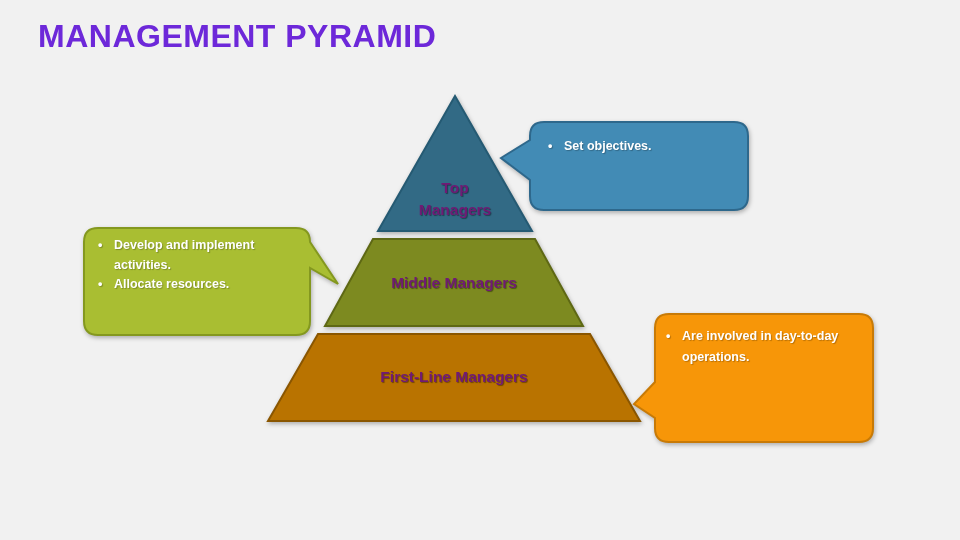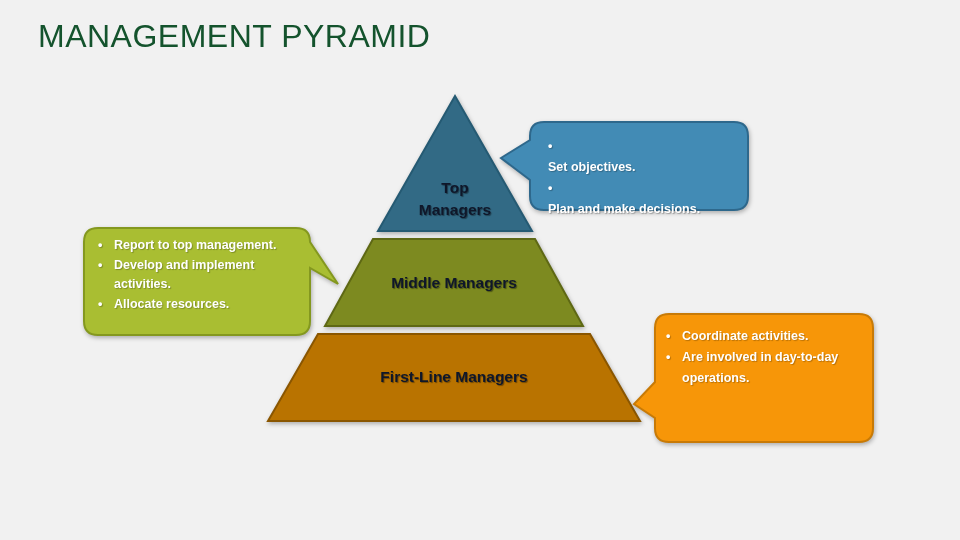--- a/index.html
+++ b/index.html
@@ -3,39 +3,39 @@
 <meta charset="utf-8">
 <style>
   html,body{margin:0;padding:0;}
   body{
     width:960px;height:540px;position:relative;overflow:hidden;
     font-family:"Liberation Sans","DejaVu Sans",sans-serif;
     background:#f1f1f1;
   }
   .slide-title{
     position:absolute;left:38px;top:16px;
-    font-size:32px;font-weight:normal;color:#14532d;
+    font-size:32px;font-weight:bold;color:#6d28d9;
     letter-spacing:.5px;line-height:40px;white-space:nowrap;
   }
   svg.diagram{position:absolute;left:0;top:0;width:960px;height:540px;}
   .shape{stroke-width:2;filter:drop-shadow(1px 2px 2px rgba(0,0,0,.28));}
   .tier-label{
-    position:absolute;color:#0f172a;font-weight:bold;
+    position:absolute;color:#701a75;font-weight:bold;
     font-size:15.5px;line-height:22px;text-align:center;
     text-shadow:1px 1px 1px rgba(0,0,0,.4);
   }
   .bullets{
     position:absolute;color:#fff;font-weight:bold;font-size:12.5px;
     text-shadow:1px 1px 1px rgba(0,0,0,.25);
   }
   .bullet-row{display:flex;}
   .bullet-row .dot{flex:0 0 16px;}
   .bullet-row .dot::before{content:"\2022";}
   .bullet-row .txt{flex:1;}
-  .bullets.blue .bullet-row{line-height:21px;width:182px;flex-direction:column;}
+  .bullets.blue .bullet-row{line-height:21px;width:182px;}
   .bullets.green .bullet-row{line-height:19.5px;width:204px;}
   .bullets.orange .bullet-row{line-height:21px;width:194px;}
 </style>
 </head>
 <body bgcolor="#f1f1f1">
 
 <div class="slide-title">MANAGEMENT PYRAMID</div>
 
 <svg class="diagram" viewBox="0 0 960 540">
 
@@ -50,43 +50,31 @@
 
 <div class="tier-label" style="left:410px;top:177px;width:90px;">Top Managers</div>
 <div class="tier-label" style="left:354px;top:272px;width:200px;">Middle Managers</div>
 <div class="tier-label" style="left:334px;top:366px;width:240px;">First-Line Managers</div>
 
 <div class="bullets blue" style="left:548px;top:136px;">
   <div class="bullet-row">
     <span class="dot"></span>
     <span class="txt">Set objectives.</span>
   </div>
-  <div class="bullet-row">
-    <span class="dot"></span>
-    <span class="txt">Plan and make decisions.</span>
-  </div>
 </div>
 
 <div class="bullets green" style="left:98px;top:236px;">
-  <div class="bullet-row">
-    <span class="dot"></span>
-    <span class="txt">Report to top management.</span>
-  </div>
   <div class="bullet-row">
     <span class="dot"></span>
     <span class="txt">Develop and implement activities.</span>
   </div>
   <div class="bullet-row">
     <span class="dot"></span>
     <span class="txt">Allocate resources.</span>
   </div>
 </div>
 
 <div class="bullets orange" style="left:666px;top:326px;">
   <div class="bullet-row">
     <span class="dot"></span>
-    <span class="txt">Coordinate activities.</span>
-  </div>
-  <div class="bullet-row">
-    <span class="dot"></span>
     <span class="txt">Are involved in day-to-day operations.</span>
   </div>
 </div>
 
 </body></html>

